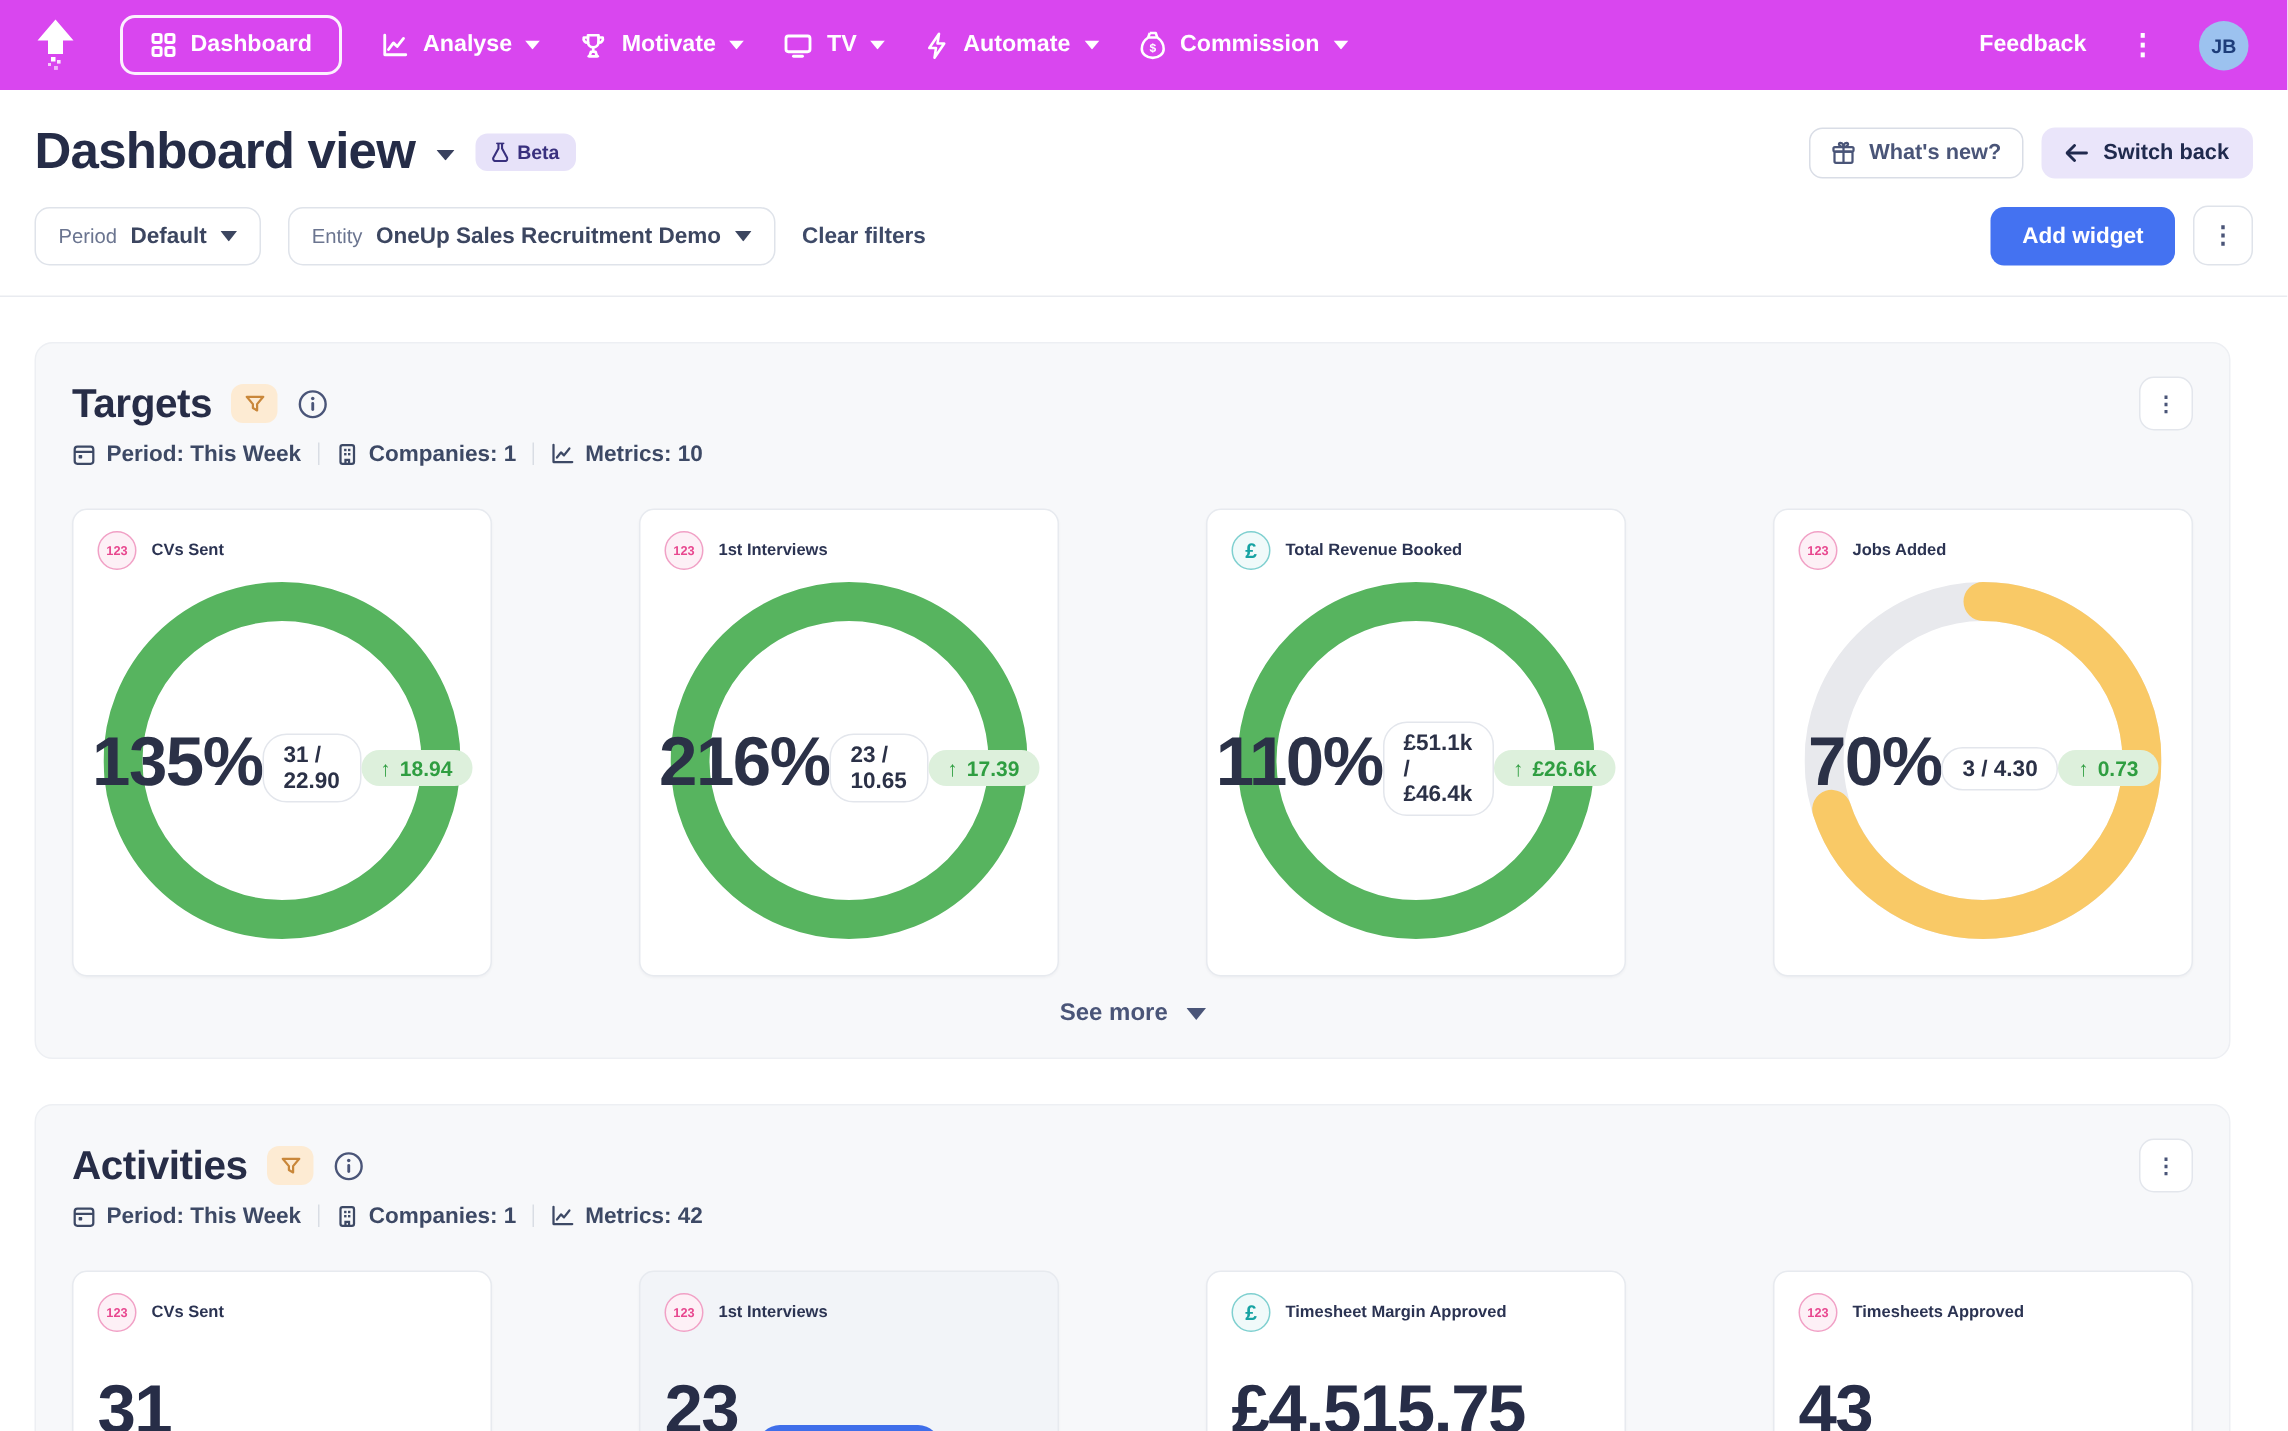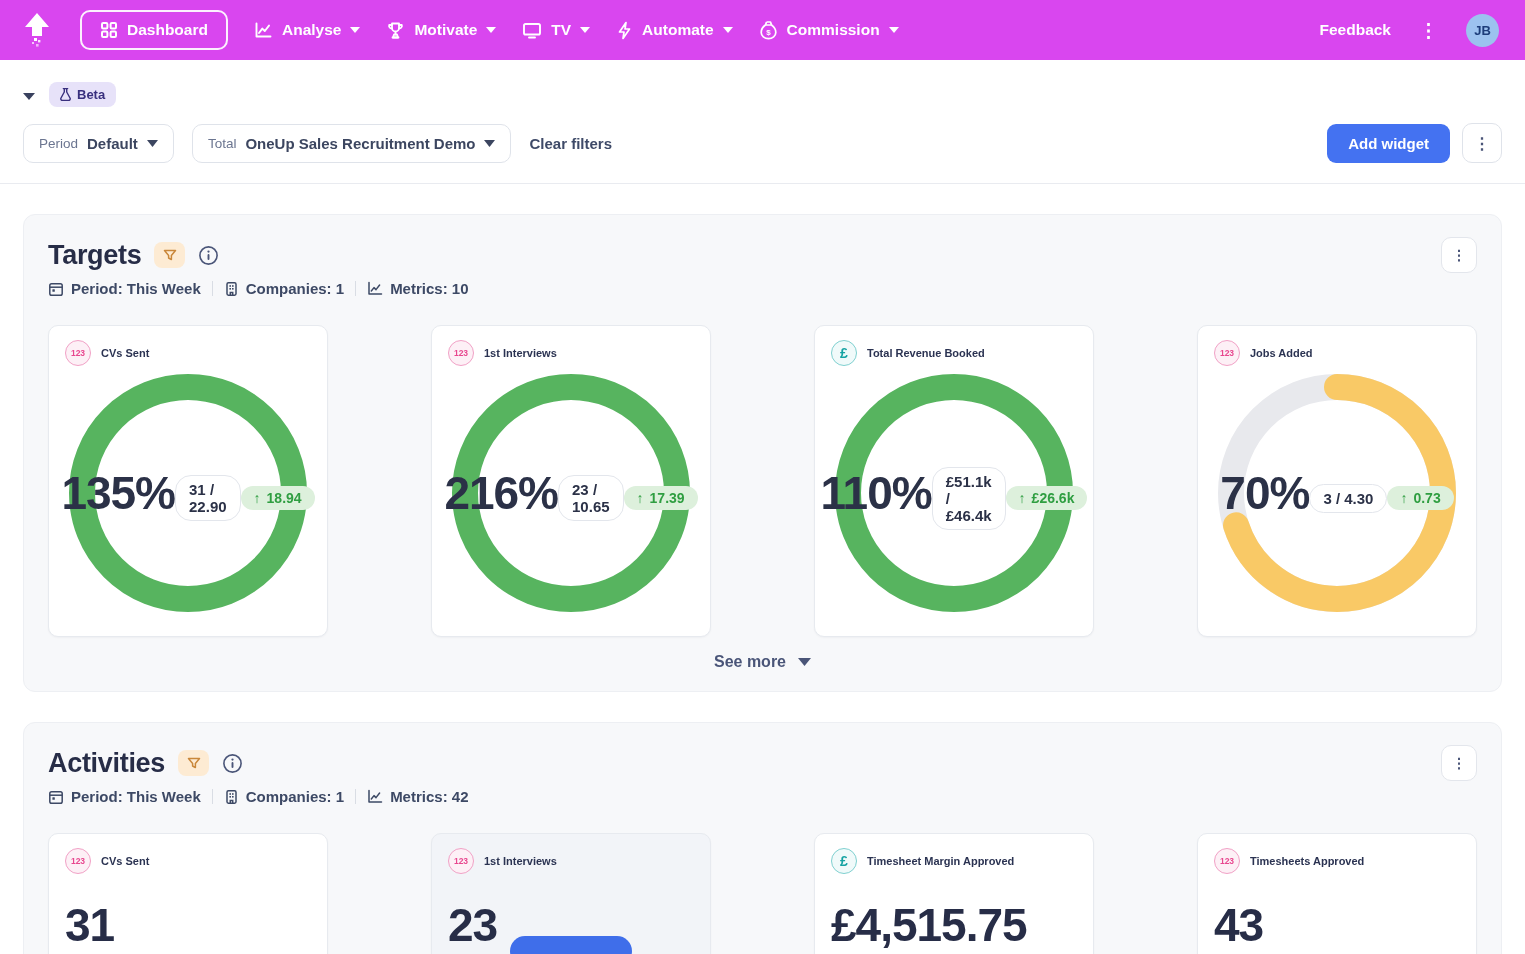--- a/index.html
+++ b/index.html
@@ -39,21 +39,21 @@
   .dd-value { color: #3c4660; font-size: 15px; font-weight: 800; }
   .clear-filters { color: #3e4a68; font-weight: 800; font-size: 15px; cursor: pointer; }
   .filter-right { margin-left: auto; display: flex; align-items: center; gap: 12px; }
   .btn-add-widget { background: #4472f1; color: #fff; border: none; border-radius: 9px;
     padding: 11px 21px; font-weight: 800; font-size: 15px; cursor: pointer; font-family: inherit; }
   .btn-kebab { width: 40px; height: 40px; background: #fff; border: 1px solid #dfe3ea; border-radius: 10px;
     color: #4a5578; font-size: 16px; font-weight: 700; cursor: pointer; display: flex; align-items: center; justify-content: center; }
 
   
   .main { padding-top: 30px; }
-  .panel { margin: 0 23px 30px 23px; background: #f7f8fa; border: 1px solid #edeff3;
+  .panel { margin: 0 38px 30px 23px; background: #f7f8fa; border: 1px solid #edeff3;
     border-radius: 12px; padding: 22px 24px 20px 24px; }
   .panel-title-row { display: flex; align-items: center; gap: 13px; }
   .panel-title { font-size: 27px; font-weight: 800; color: #272d47; letter-spacing: -.3px; }
   .chip-filter { background: #fdebd3; border-radius: 8px; width: 31px; height: 26px;
     display: flex; align-items: center; justify-content: center; cursor: pointer; }
   .info-btn { cursor: pointer; display: flex; }
   .panel-kebab { margin-left: auto; width: 36px; height: 36px; background: #fff; border: 1px solid #e3e6ec;
     border-radius: 10px; color: #4a5578; font-size: 14px; font-weight: 700; cursor: pointer;
     display: flex; align-items: center; justify-content: center; }
   .meta-row { display: flex; align-items: center; gap: 11px; margin-top: 7px;
@@ -201,47 +201,71 @@
 
   <div class="nav-right">
     <span class="feedback">Feedback</span>
     <span class="nav-kebab">⋮</span>
     <span class="avatar">JB</span>
   </div>
 </nav>
 
 <header class="page-head">
   <div class="title-row">
+    <span class="page-title">Dashboard view</span>
     <span class="title-caret">
       <svg width="12" height="7" viewBox="0 0 12 7">
           <path d="M0 0 L6 7 L12 0 Z" fill="#39415e"></path>
         </svg>
       </span>
     <span class="beta-badge">
       <span>
         <svg width="11" height="13" viewBox="0 0 11 13">
             <path d="M3.4 0.5 H7.6 M4.3 0.5 V4 L1 10 A1.6 1.6 0 0 0 2.4 12.4 H8.6 A1.6 1.6 0 0 0 10 10 L6.7 4 V0.5" fill="none" stroke="#39307e" stroke-width="1.4" stroke-linecap="round" stroke-linejoin="round"></path>
           </svg>
         </span>
       <span>Beta</span>
     </span>
+    <div class="head-actions">
+      <button class="btn-whatsnew">
+        <span>
+          <svg width="16" height="16" viewBox="0 0 16 16" fill="none" stroke="#4a5578" stroke-width="1.5" stroke-linejoin="round">
+            <rect x="2" y="7" width="12" height="7.5" rx="1"></rect>
+              <rect x="1.3" y="4" width="13.4" height="3" rx="1"></rect>
+            <path d="M8 4 V14.5"></path>
+              <path d="M8 4 C5 4 4 1.2 6 1.2 C7.5 1.2 8 3 8 4 Z"></path>
+              <path d="M8 4 C11 4 12 1.2 10 1.2 C8.5 1.2 8 3 8 4 Z"></path>
+          </svg>
+          </span>
+        <span>What's new?</span>
+      </button>
+      <button class="btn-switchback">
+        <span>
+          <svg width="15" height="12" viewBox="0 0 15 12" fill="none" stroke="#202a4e" stroke-width="1.9" stroke-linecap="round" stroke-linejoin="round">
+            <path d="M14 6 H1.5"></path>
+              <path d="M6 1 L1 6 L6 11"></path>
+          </svg>
+          </span>
+        <span>Switch back</span>
+      </button>
+    </div>
   </div>
 
   <div class="filter-row">
     <div class="dropdown">
       <span class="dd-label">Period</span>
       <span class="dd-value">Default</span>
       <span>
           <svg width="11" height="7" viewBox="0 0 11 7">
             <path d="M0 0 L5.5 7 L11 0 Z" fill="#3c4660"></path>
           </svg>
         </span>
     </div>
     <div class="dropdown">
-      <span class="dd-label">Total</span>
+      <span class="dd-label">Entity</span>
       <span class="dd-value">OneUp Sales Recruitment Demo</span>
       <span>
           <svg width="11" height="7" viewBox="0 0 11 7">
             <path d="M0 0 L5.5 7 L11 0 Z" fill="#3c4660"></path>
           </svg>
         </span>
     </div>
     <span class="clear-filters">Clear filters</span>
     <div class="filter-right">
       <button class="btn-add-widget">Add widget</button>

